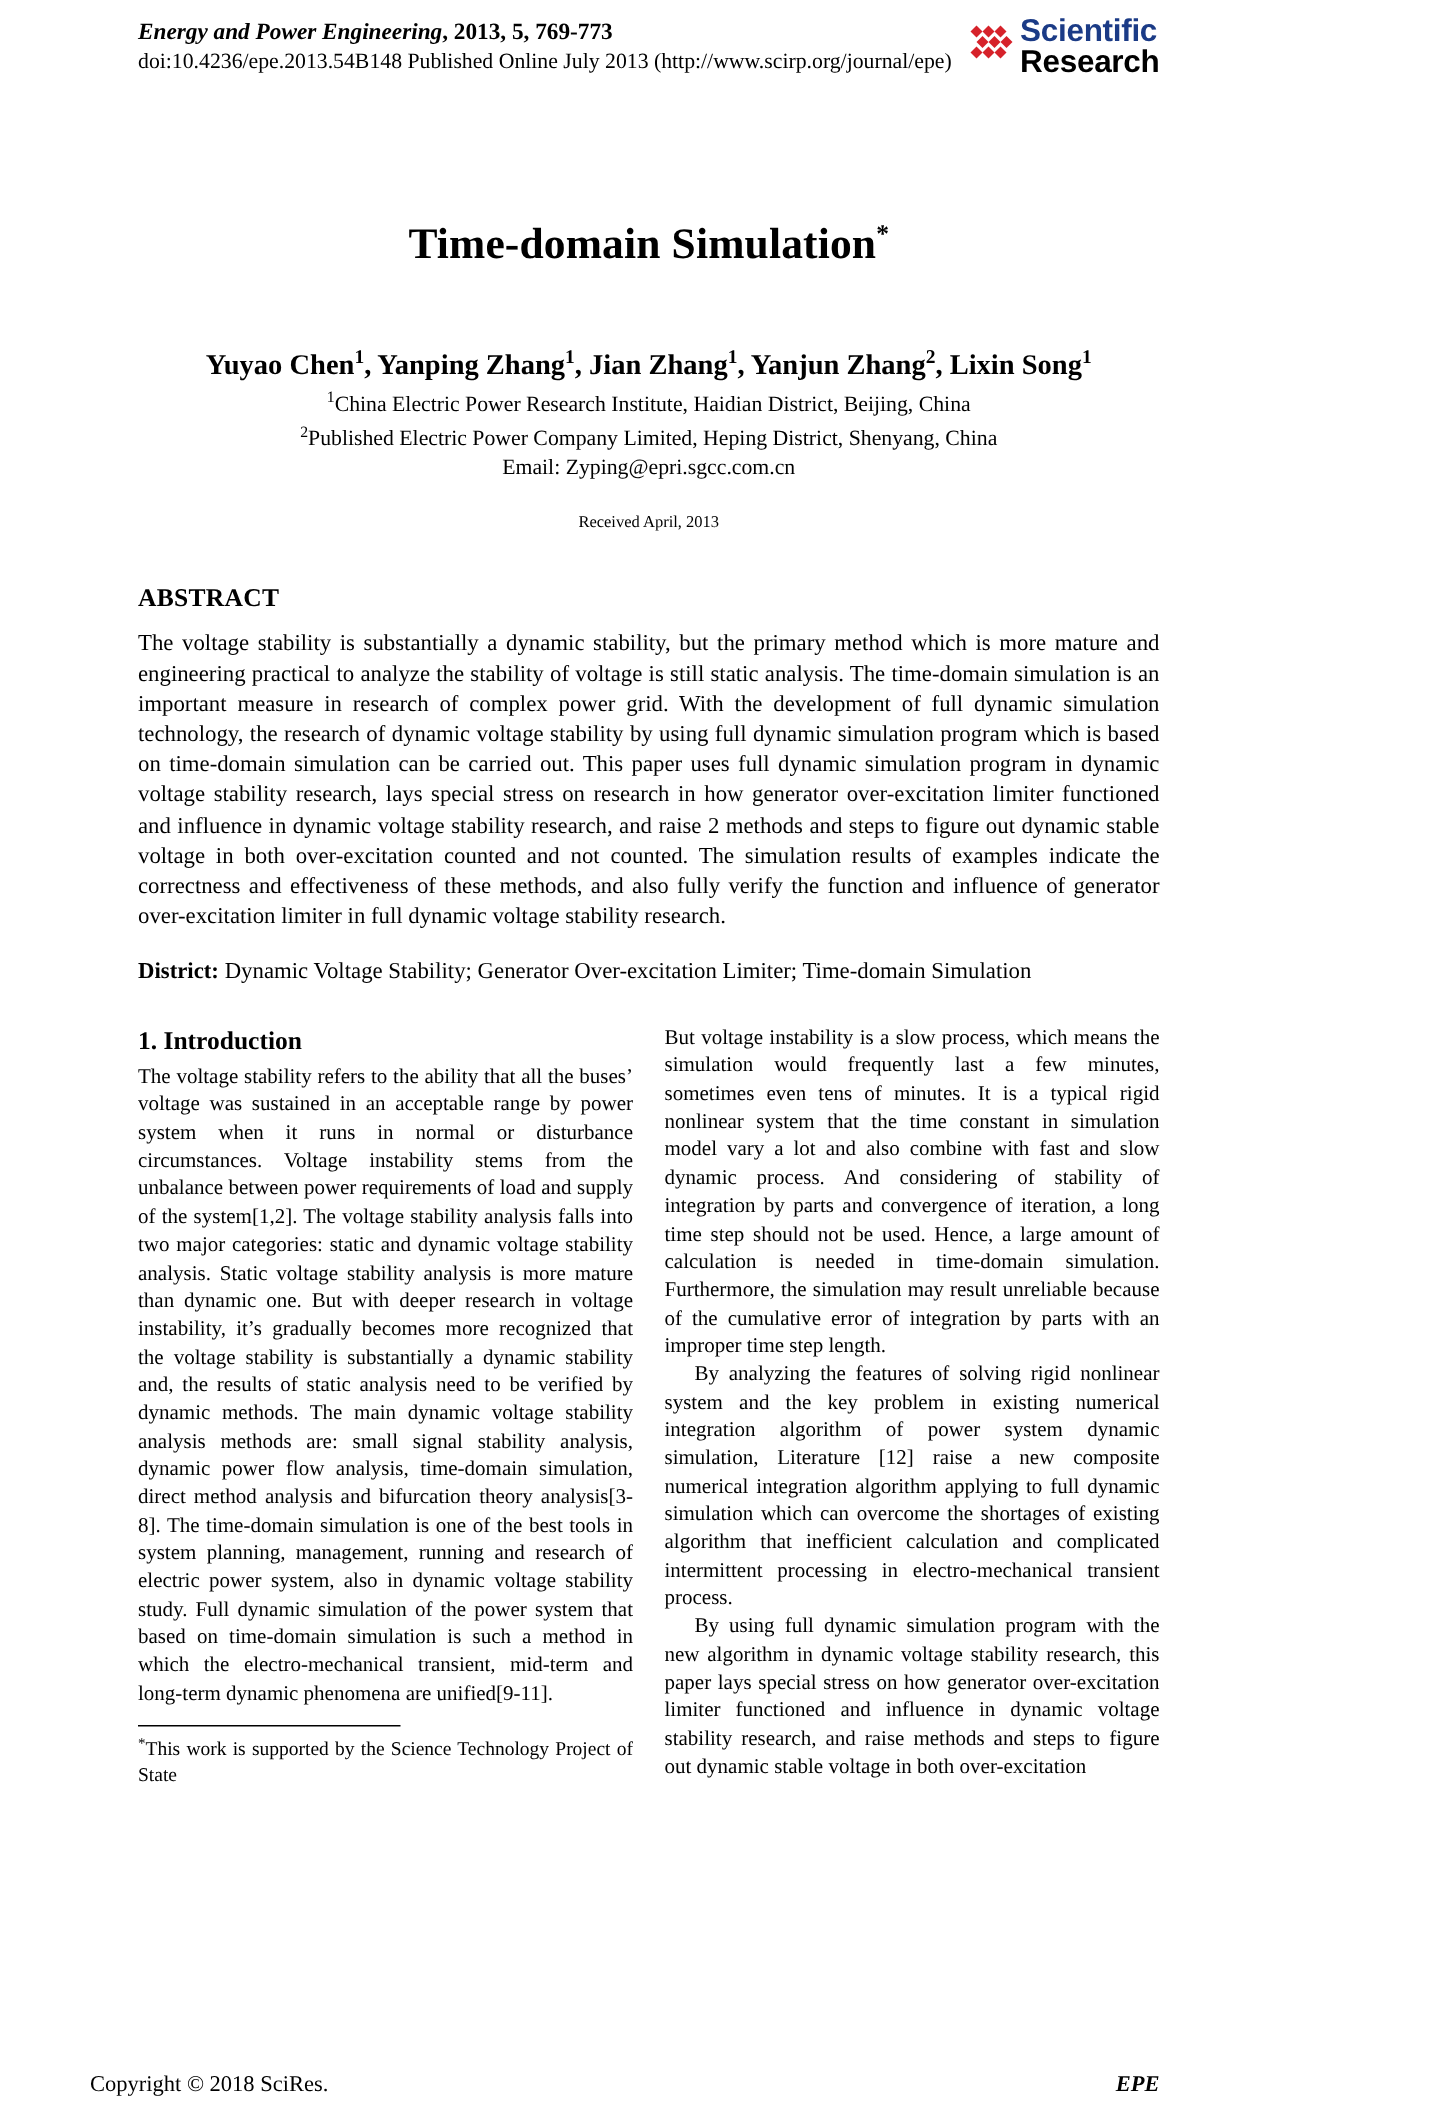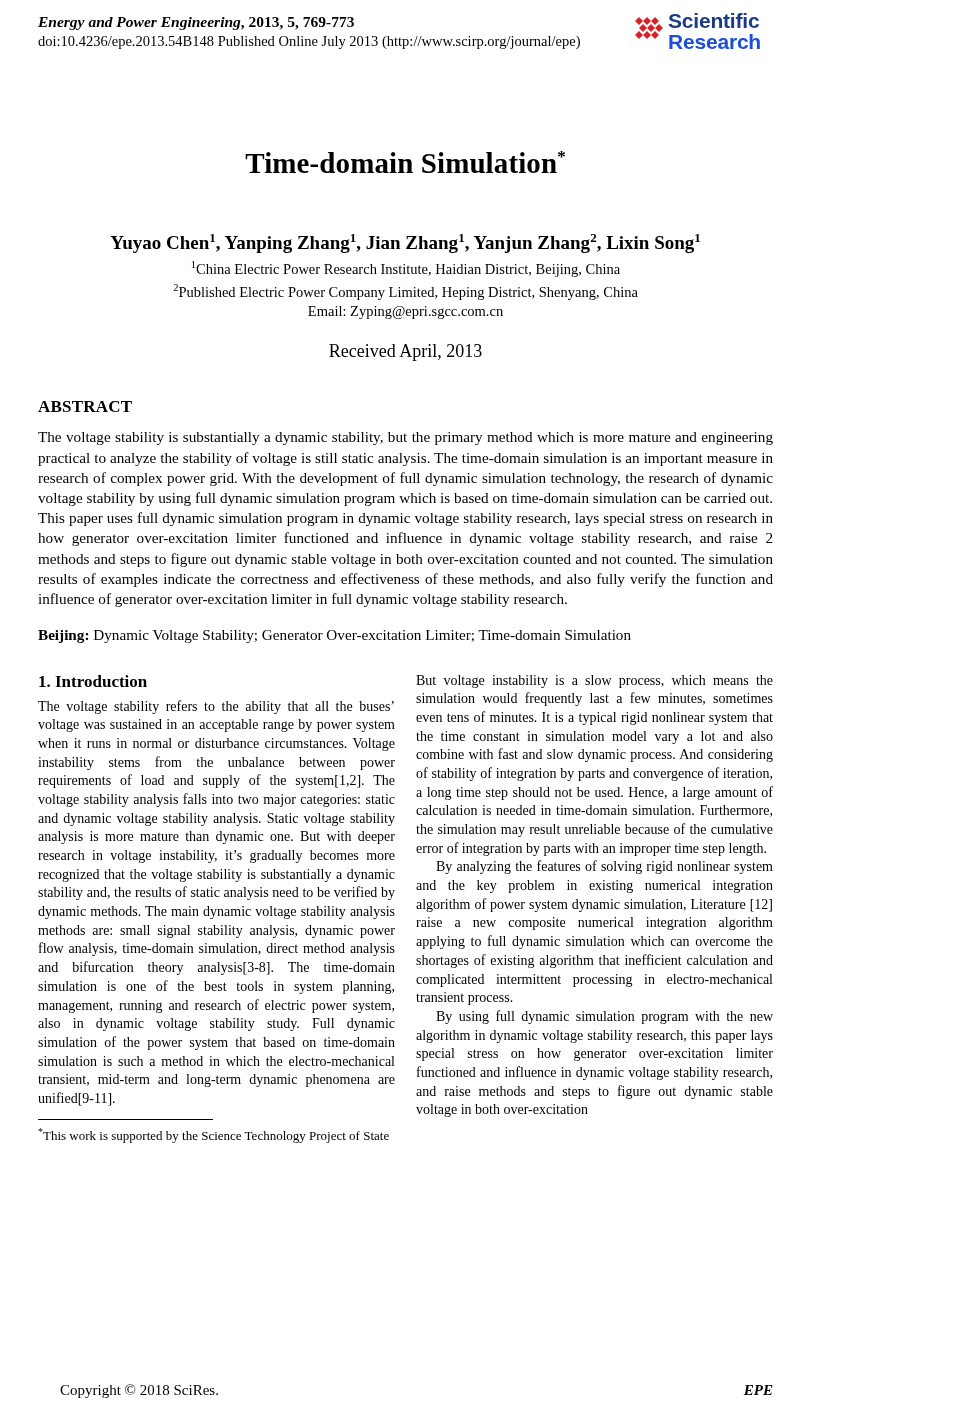--- a/index.html
+++ b/index.html
@@ -12,21 +12,21 @@
     height: 1417px;
     font-family: "Liberation Serif", serif;
     color: #000000;
     position: relative;
   }
   .page {
     position: relative;
     width: 833px;
     height: 1417px;
     box-sizing: border-box;
-    padding: 10px 60px 0 38px;
+    padding: 10px 60px 0 92px;
   }
   
   .header {
     position: relative;
     height: 48px;
   }
   .header-text {
     position: absolute;
     left: 0;
     top: 2px;
@@ -41,21 +41,21 @@
   .journal-line .plain {
     font-style: normal;
   }
   .doi-line {
     font-size: 14.5px;
     line-height: 1.3;
     margin-top: 1px;
   }
   .logo {
     position: absolute;
-    right: 12px;
+    right: 0;
     top: 0;
     display: flex;
     align-items: center;
     gap: 0;
   }
   .logo-mark {
     width: 36px;
     height: 36px;
     position: relative;
   }
@@ -67,21 +67,21 @@
     font-size: 21px;
     font-weight: bold;
     color: #1b3b86;
     letter-spacing: -0.2px;
     display: block;
   }
   .logo-text .l2 {
     font-family: "Liberation Sans", sans-serif;
     font-size: 21px;
     font-weight: bold;
-    color: #1d4ed8;
+    color: #000000;
     letter-spacing: -0.2px;
     display: block;
   }
   
   .title {
     text-align: center;
     font-size: 29px;
     font-weight: bold;
     line-height: 1.32;
     margin-top: 48px;
@@ -111,21 +111,21 @@
   .affil sup {
     font-size: 10.5px;
   }
   .email {
     text-align: center;
     font-size: 14.5px;
     margin-top: 1px;
   }
   .received {
     text-align: center;
-    font-size: 18px;
+    font-size: 11px;
     margin-top: 21px;
   }
   
   .abstract-head {
     font-size: 17px;
     font-weight: bold;
     margin-top: 35px;
     letter-spacing: 0.2px;
   }
   .abstract-body {
@@ -251,21 +251,21 @@
   </div>
   <div class="affil">
     <sup>2</sup><span>Published Electric Power Company Limited, Heping District, Shenyang, China</span>
   </div>
   <div class="email">Email: Zyping@epri.sgcc.com.cn</div>
   <div class="received">Received April, 2013</div>
 
   <div class="abstract-head">ABSTRACT</div>
   <div class="abstract-body">The voltage stability is substantially a dynamic stability, but the primary method which is more mature and engineering practical to analyze the stability of voltage is still static analysis. The time-domain simulation is an important measure in research of complex power grid. With the development of full dynamic simulation technology, the research of dynamic voltage stability by using full dynamic simulation program which is based on time-domain simulation can be carried out. This paper uses full dynamic simulation program in dynamic voltage stability research, lays special stress on research in how generator over-excitation limiter functioned and influence in dynamic voltage stability research, and raise 2 methods and steps to figure out dynamic stable voltage in both over-excitation counted and not counted. The simulation results of examples indicate the correctness and effectiveness of these methods, and also fully verify the function and influence of generator over-excitation limiter in full dynamic voltage stability research.</div>
   <div class="keywords">
-    <b>Beijing:</b><span> Dynamic Voltage Stability; Generator Over-excitation Limiter; Time-domain Simulation</span>
+    <b>District:</b><span> Dynamic Voltage Stability; Generator Over-excitation Limiter; Time-domain Simulation</span>
   </div>
 
   <div class="columns">
     <div class="col">
       <div class="sec-head">1. Introduction</div>
       <p>The voltage stability refers to the ability that all the buses’ voltage was sustained in an acceptable range by power system when it runs in normal or disturbance circumstances. Voltage instability stems from the unbalance between power requirements of load and supply of the system[1,2]. The voltage stability analysis falls into two major categories: static and dynamic voltage stability analysis. Static voltage stability analysis is more mature than      dynamic one. But with deeper research in voltage instability, it’s gradually becomes more recognized that the voltage stability is substantially a dynamic stability and, the results of static analysis need to be verified by dynamic methods. The main dynamic voltage stability analysis methods are: small signal stability analysis, dynamic power flow analysis, time-domain simulation, direct method analysis and bifurcation theory analysis[3-8]. The time-domain simulation is one of the best tools in system planning, management, running and research of electric power system, also in dynamic voltage stability study. Full dynamic simulation of the power system that based on time-domain simulation is such a method in which the electro-mechanical transient, mid-term and long-term dynamic phenomena are unified[9-11].</p>
       <div class="footnote-rule"></div>
       <div class="footnote">
         <sup>*</sup><span>This  work  is  supported  by  the  Science  Technology  Project  of  State</span>
       </div>

